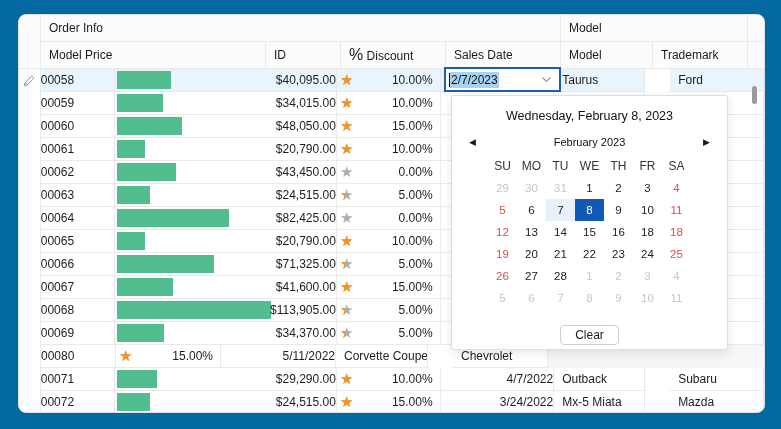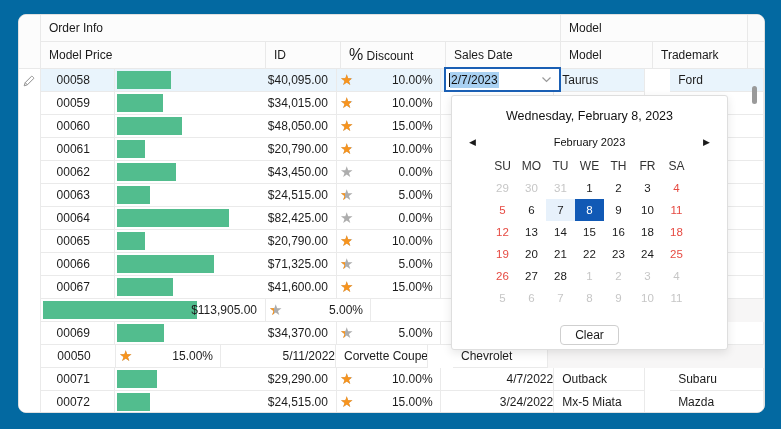--- a/index.html
+++ b/index.html
@@ -24,32 +24,32 @@
   .hc-name { width:92px; }
   .hc-tm { width:95px; }
   .hc-fill { flex:1; border-right:none; padding:0; background:#fbfbfb; }
   .pct-big { font-size:16px; font-weight:400; }
 
   
   .row { display:flex; height:23px; background:#fff; }
   .row .c { border-right:1px solid #eaeaea; border-bottom:1px solid #eaeaea;
             font-size:12px; color:#1c1c1c; line-height:22px; overflow:hidden; white-space:nowrap; }
   .c-ind { width:22px; border-bottom:none !important; display:flex; align-items:center; justify-content:center; background:#fff; }
-  .c-id { width:75px; text-align:center; padding-right:8px; }
+  .c-id { width:75px; text-align:left; padding-right:8px; }
   .c-price { width:225px; position:relative; }
   .c-disc { width:105px; display:flex; align-items:center; padding:0 7px 0 3px; }
   .c-date { width:115px; padding-left:8px;text-align:right; }
   .c-name { width:92px; padding-left:8px; }
   .c-tm { width:95px; padding-left:8px;margin-left:25px; }
   .c-fill { flex:1; border-right:none !important; border-bottom:none !important; background:#f7f6f6; }
   .row.selrow .c-id, .row.selrow .c-price, .row.selrow .c-disc,
   .row.selrow .c-date, .row.selrow .c-name, .row.selrow .c-tm { background:var(--sel-row,#e9f4fc); }
 
   .bar { position:absolute; left:2px; top:2px; height:18px; background:var(--green,#52bd8e); }
-  .pricetxt { position:absolute; right:8px; top:0; line-height:22px; }
+  .pricetxt { position:absolute; right:0; top:0; line-height:22px; }
 
   .star { position:relative; display:inline-block; width:16px; height:22px;
           font-size:15px; line-height:21px; color:var(--star-gray,#adadad); }
   .star .sfill { position:absolute; left:0; top:0; height:100%; overflow:hidden;
                  color:var(--orange,#f7941e); }
   .disctxt { margin-left:auto; }
 
   
   .vthumb { position:absolute; left:752px; top:86px; width:5px; height:18px;
             background:#9a9a9a; border-radius:2.5px; }
@@ -269,20 +269,21 @@
             <span class="star">★<span class="sfill" style="width:100%">★</span></span>
             <span class="disctxt">15.00%</span>
           </div>
           <div class="c c-date"></div>
           <div class="c c-name"></div>
           <div class="c c-tm"></div>
           <div class="c c-fill"></div>
         </div>
         <div class="row">
           <div class="c c-ind"></div>
+          <div class="c c-id">00068</div>
           <div class="c c-price">
             <span class="bar" style="width:154px"></span>
             <span class="pricetxt">$113,905.00</span>
           </div>
           <div class="c c-disc">
             <span class="star">★<span class="sfill" style="width:33%">★</span></span>
             <span class="disctxt">5.00%</span>
           </div>
           <div class="c c-date"></div>
           <div class="c c-name"></div>
@@ -300,21 +301,21 @@
             <span class="star">★<span class="sfill" style="width:33%">★</span></span>
             <span class="disctxt">5.00%</span>
           </div>
           <div class="c c-date"></div>
           <div class="c c-name"></div>
           <div class="c c-tm"></div>
           <div class="c c-fill"></div>
         </div>
         <div class="row">
           <div class="c c-ind"></div>
-          <div class="c c-id">00050</div>
+          <div class="c c-id">00080</div>
           <div class="c c-disc">
             <span class="star">★<span class="sfill" style="width:100%">★</span></span>
             <span class="disctxt">15.00%</span>
           </div>
           <div class="c c-date">5/11/2022</div>
           <div class="c c-name">Corvette Coupe</div>
           <div class="c c-tm">Chevrolet</div>
           <div class="c c-fill"></div>
         </div>
         <div class="row">

